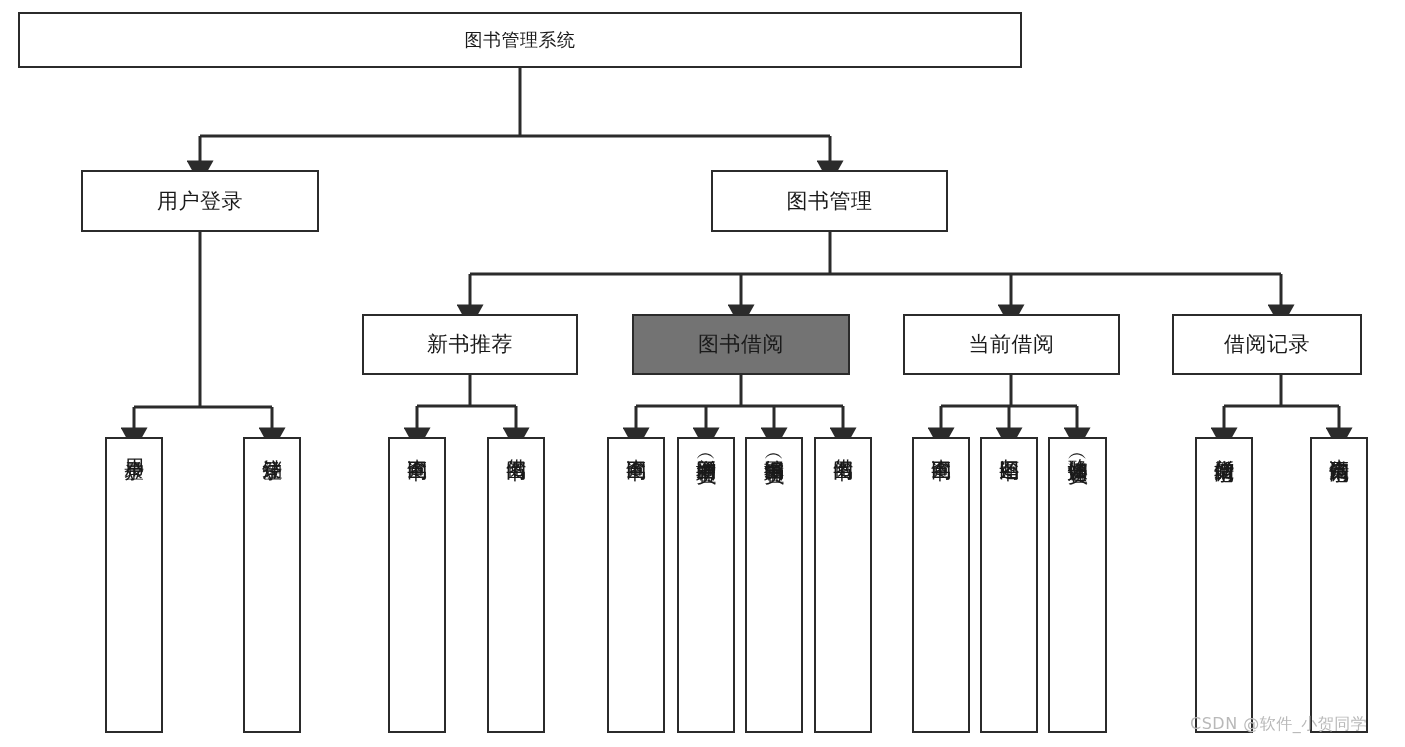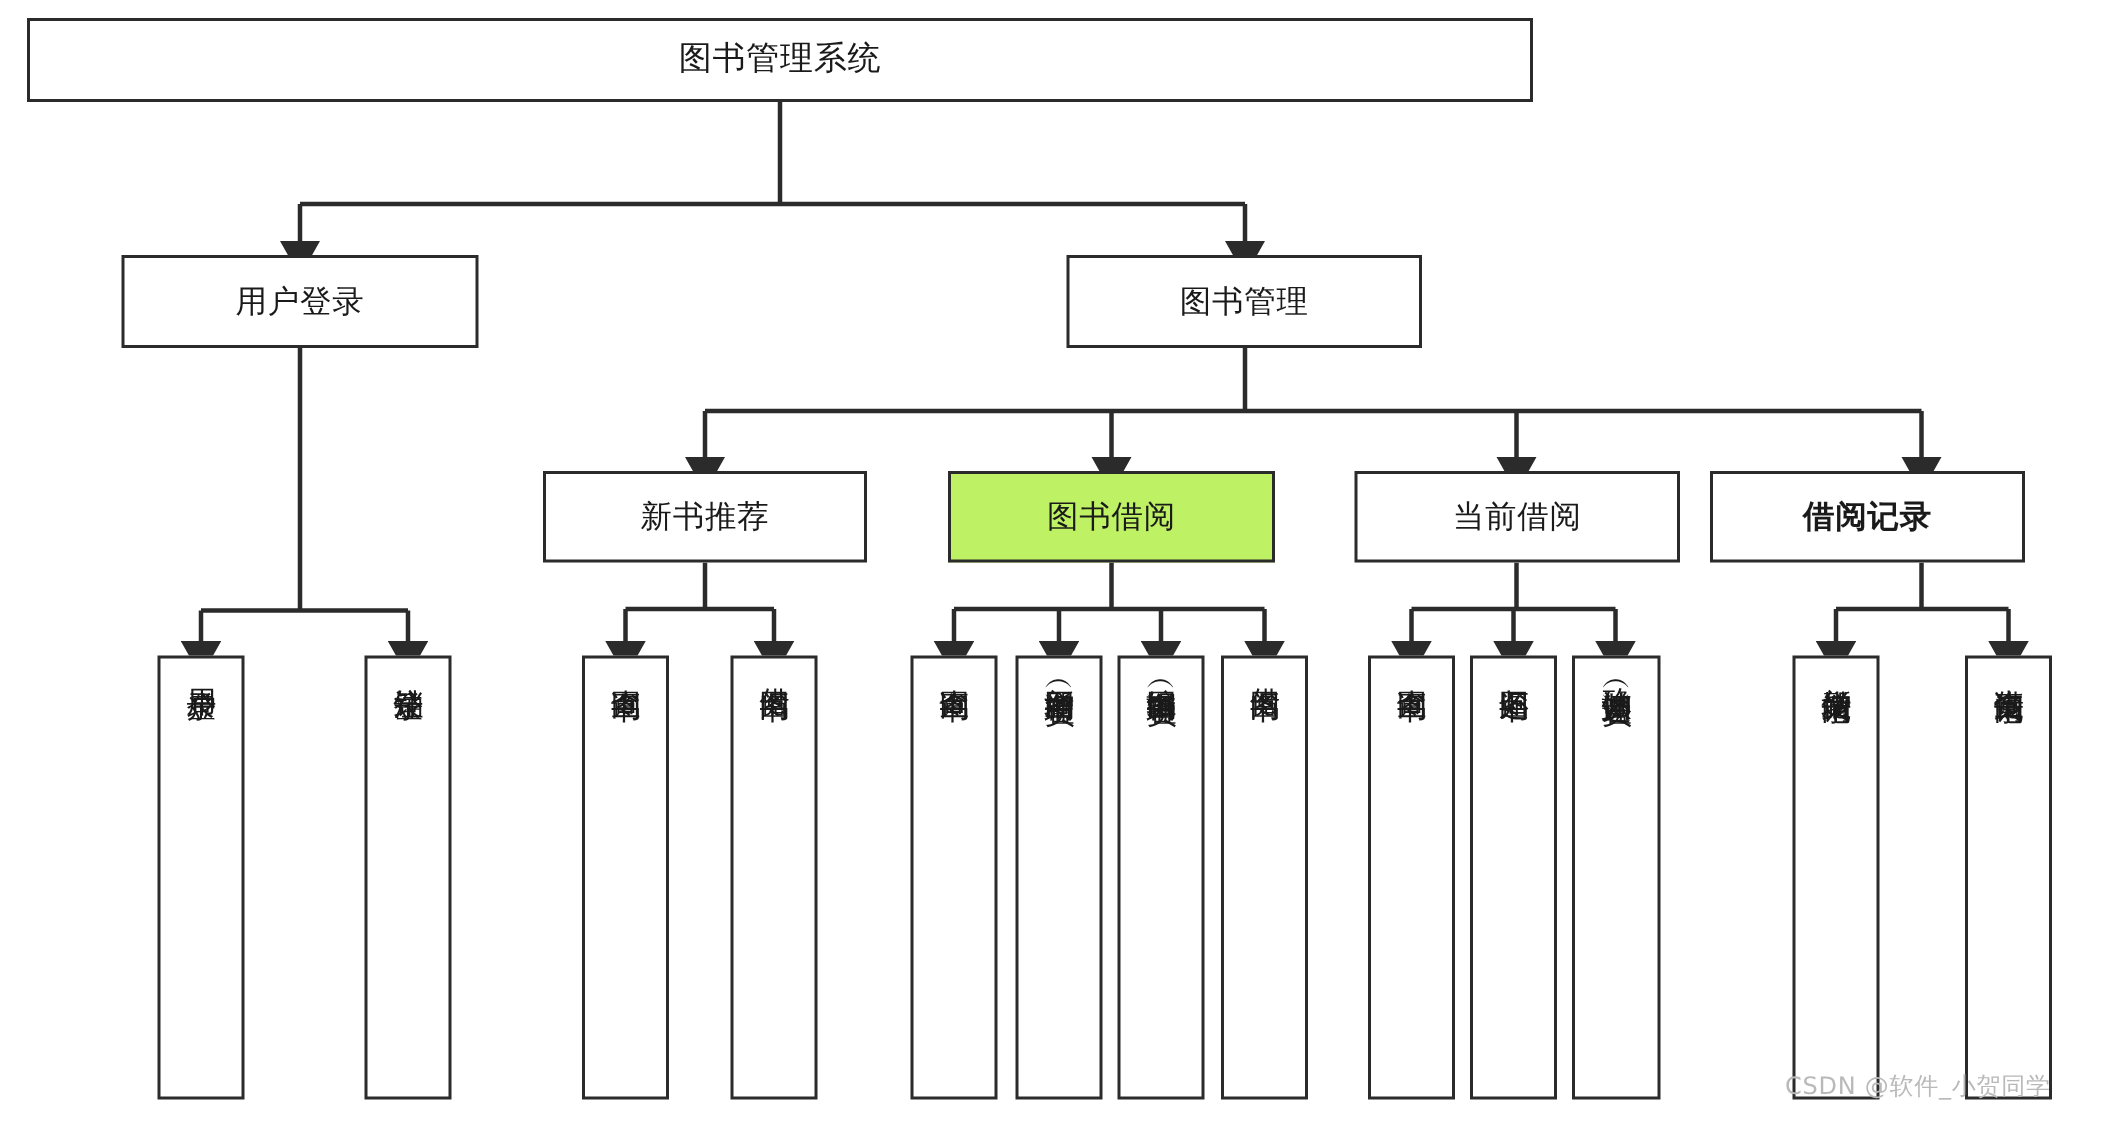--- a/index.html
+++ b/index.html
@@ -41,21 +41,21 @@
     display: block;
     text-align: center;
     line-height: 1.15;
     white-space: nowrap;
   }
   
   .node.h .label {
     font-size: 21px;
     letter-spacing: 0.5px;
   }
-  .node.tier0 .label { font-size: 22px; }
+  .node.tier0 .label { font-size: 18px; }
   
   .node.v {
     align-items: flex-start;
     padding-top: 4px;
   }
   .node.v .label {
     writing-mode: vertical-rl;
     text-orientation: upright;
     font-size: 20px;
     line-height: 1.28;
@@ -133,27 +133,27 @@
   <div class="node h" style="left: 81px; top: 170px; width: 238px; height: 62px; border-color: rgb(43, 43, 43); background: rgb(255, 255, 255); color: rgb(26, 26, 26);">
     <span class="label">用户登录</span>
   </div>
   <div class="node h" style="left: 362px; top: 314px; width: 216px; height: 61px; border-color: rgb(43, 43, 43); background: rgb(255, 255, 255); color: rgb(26, 26, 26);">
     <span class="label">新书推荐</span>
   </div>
 
   <div class="node h" style="left: 711px; top: 170px; width: 237px; height: 62px; border-color: rgb(43, 43, 43); background: rgb(255, 255, 255); color: rgb(26, 26, 26);">
     <span class="label">图书管理</span>
   </div>
-  <div class="node h" style="left: 632px; top: 314px; width: 218px; height: 61px; border-color: rgb(43, 43, 43); background: #bef264; color: rgb(26, 26, 26);">
+  <div class="node h" style="left: 632px; top: 314px; width: 218px; height: 61px; border-color: rgb(43, 43, 43); background: #737373; color: rgb(26, 26, 26);">
     <span class="label">图书借阅</span>
   </div>
   <div class="node h" style="left: 903px; top: 314px; width: 217px; height: 61px; border-color: rgb(43, 43, 43); background: rgb(255, 255, 255); color: rgb(26, 26, 26);">
     <span class="label">当前借阅</span>
   </div>
-  <div class="node h" style="left: 1140px; top: 314px; width: 210px; height: 61px; border-color: rgb(43, 43, 43); background: rgb(255, 255, 255); color: rgb(26, 26, 26); font-weight: bold;">
+  <div class="node h" style="left: 1172px; top: 314px; width: 190px; height: 61px; border-color: rgb(43, 43, 43); background: rgb(255, 255, 255); color: rgb(26, 26, 26);">
     <span class="label">借阅记录</span>
   </div>
 
   <div class="node v" style="left: 105px; top: 437px; width: 58px; height: 296px; border-color: rgb(43, 43, 43); background: rgb(255, 255, 255); color: rgb(26, 26, 26);">
     <span class="label">用户登录</span>
   </div>
   <div class="node v" style="left: 243px; top: 437px; width: 58px; height: 296px; border-color: rgb(43, 43, 43); background: rgb(255, 255, 255); color: rgb(26, 26, 26);">
     <span class="label">注销登录</span>
   </div>
 

